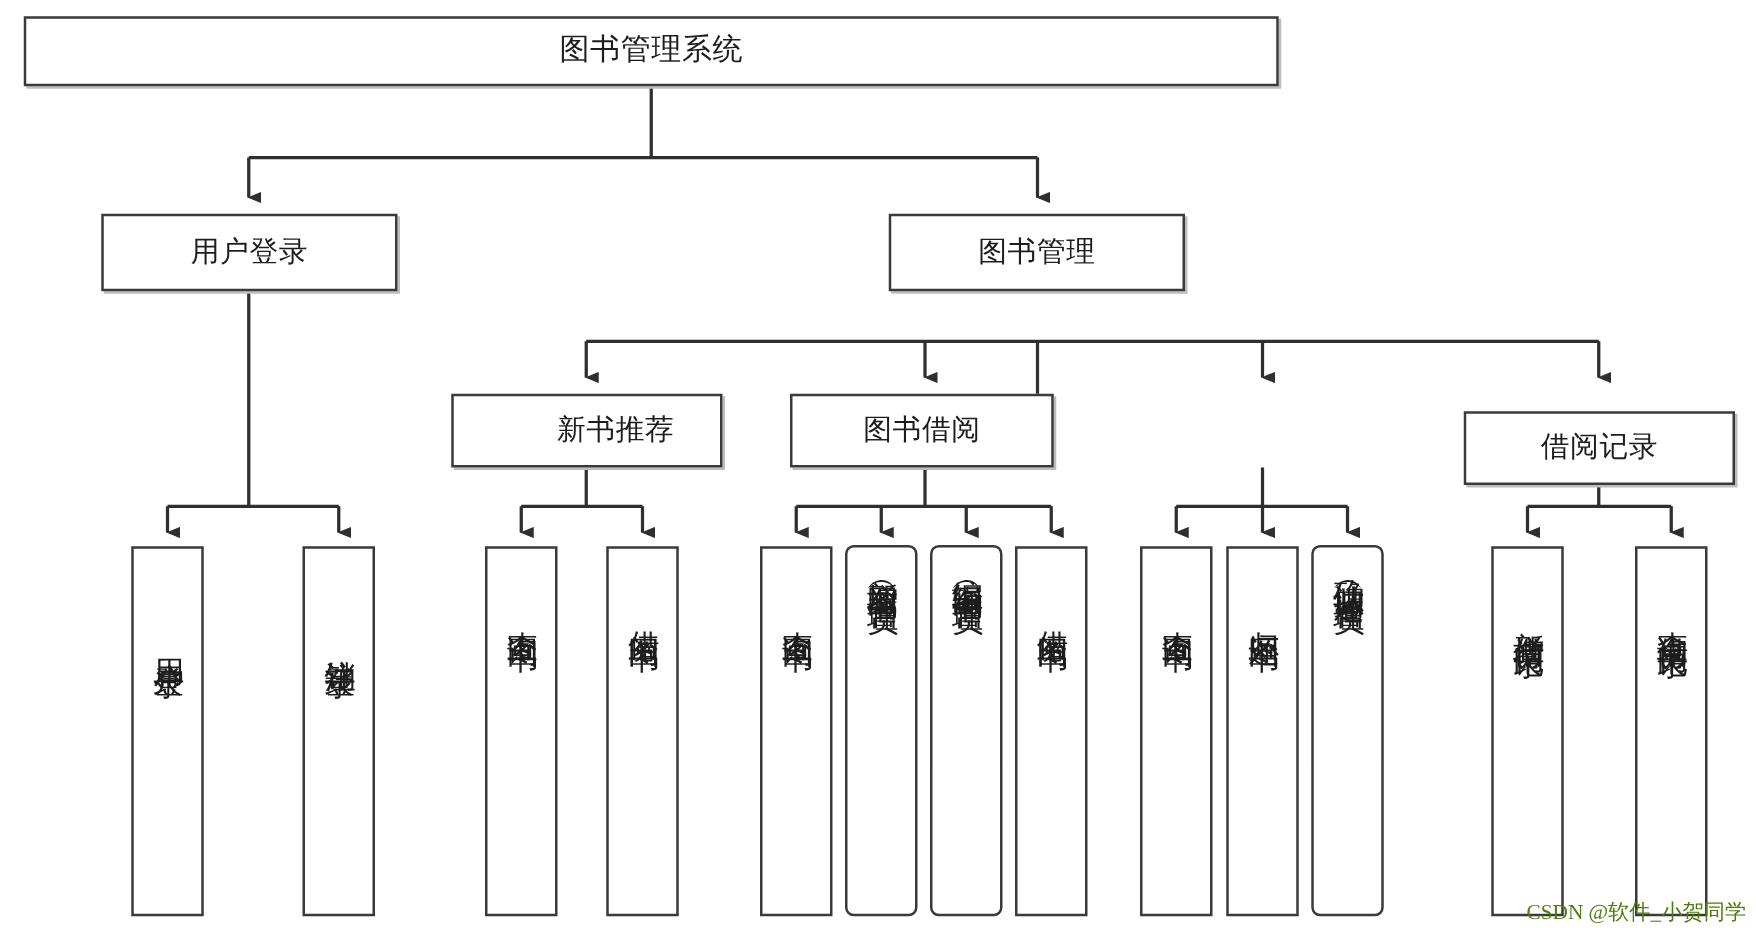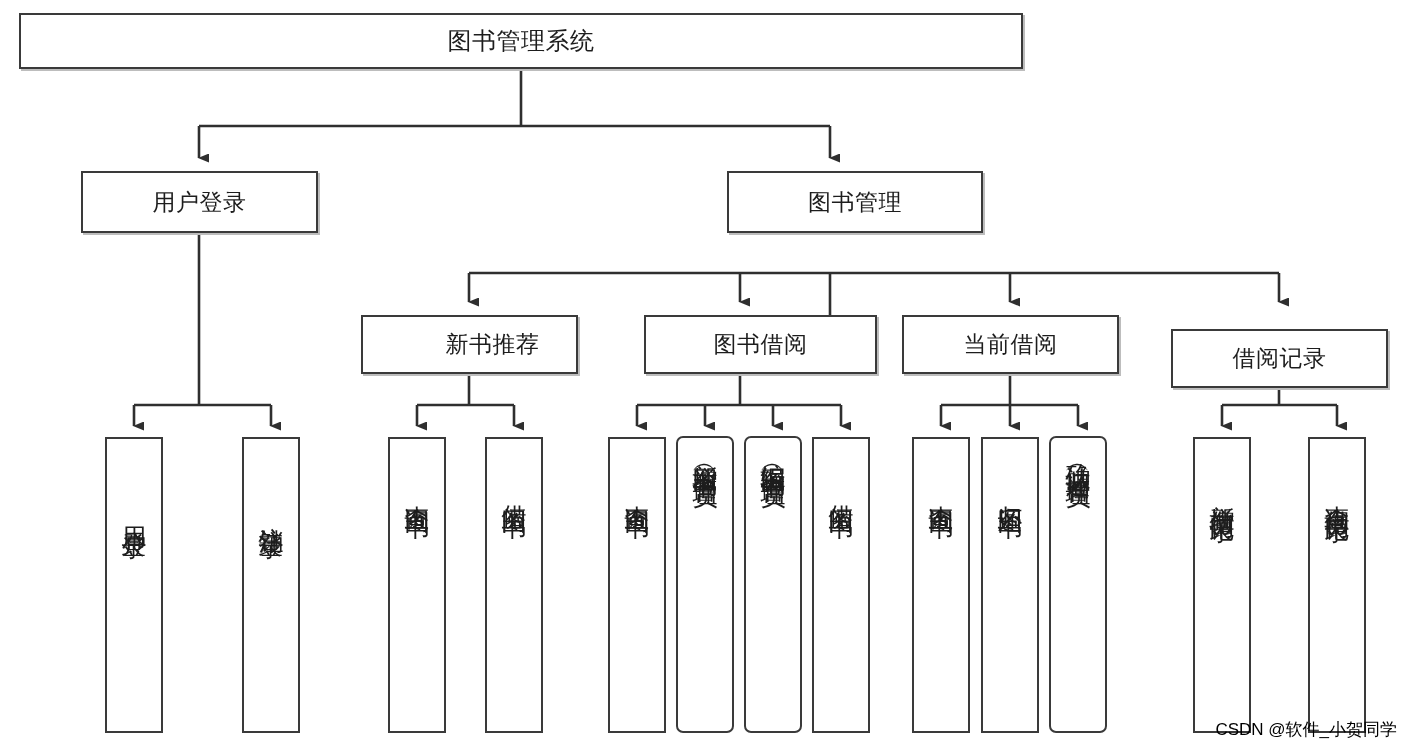--- a/index.html
+++ b/index.html
@@ -45,20 +45,21 @@
   }
   .node-label {
     display: block;
     text-align: center;
     line-height: 1.05;
     letter-spacing: 0.5px;
   }
   
   .node.horiz .node-label {
     font-size: 23px;
+    font-family: Liberation Serif, serif;
   }
   .node.root .node-label {
     font-size: 24px;
   }
   
   .node.vert {
     align-items: flex-start;
     padding-top: 6px;
   }
   .node.vert .node-label {
@@ -73,24 +74,24 @@
     margin-top: 62px;
   }
   .node.vert.midsm .node-label {
     margin-top: 40px;
   }
   .watermark {
     position: absolute;
     right: 8px;
     bottom: 6px;
     font-size: 17px;
-    color: #000000;
+    color: #4d7c0f;
     white-space: nowrap;
     z-index: 5;
-    font-family: Liberation Sans, sans-serif;
+    font-family: Liberation Serif, serif;
     margin-top: 24px;
   }
 </style>
 </head>
 <body>
 
 <div id="canvas">
 
   <svg id="wires" viewBox="0 0 1405 747" xmlns="http://www.w3.org/2000/svg">
     <defs>
@@ -144,35 +145,32 @@
   </svg>
 
   <div class="node root horiz shadowed" style="left:19px; top:13px; width:1004px; height:56px;">
     <span class="node-label">图书管理系统</span>
   </div>
 
   <div class="node horiz shadowed" style="left:81px; top:171px; width:237px; height:62px;">
     <span class="node-label">用户登录</span>
   </div>
 
-  <div class="node horiz shadowed" style="left:711px; top:171px; width:256px; height:62px;margin-left:16px;">
+  <div class="node horiz shadowed" style="left:711px; top:171px; width:237px; height:62px;">
     <span class="node-label">图书管理</span>
   </div>
 
   <div class="node horiz shadowed" style="left:361px; top:315px; width:217px; height:59px;padding-left:46px;">
     <span class="node-label">新书推荐</span>
   </div>
 
-  <div class="node horiz shadowed" style="left:632px; top:315px; width:233px; height:59px;margin-left:12px;">
+  <div class="node horiz shadowed" style="left:632px; top:315px; width:211px; height:59px;">
     <span class="node-label">图书借阅</span>
   </div>
 
-  <div class="node horiz shadowed" style="left:902px; top:315px; width:217px; height:59px;">
-    <span class="node-label">当前借阅</span>
-  </div>
 
   <div class="node horiz shadowed" style="left:1171px; top:329px; width:217px; height:59px;">
     <span class="node-label">借阅记录</span>
   </div>
 
   <div class="node vert mid" style="left:105px; top:437px; width:58px; height:296px;">
     <span class="node-label">用户登录</span>
   </div>
 
   <div class="node vert mid" style="left:242px; top:437px; width:58px; height:296px;">

